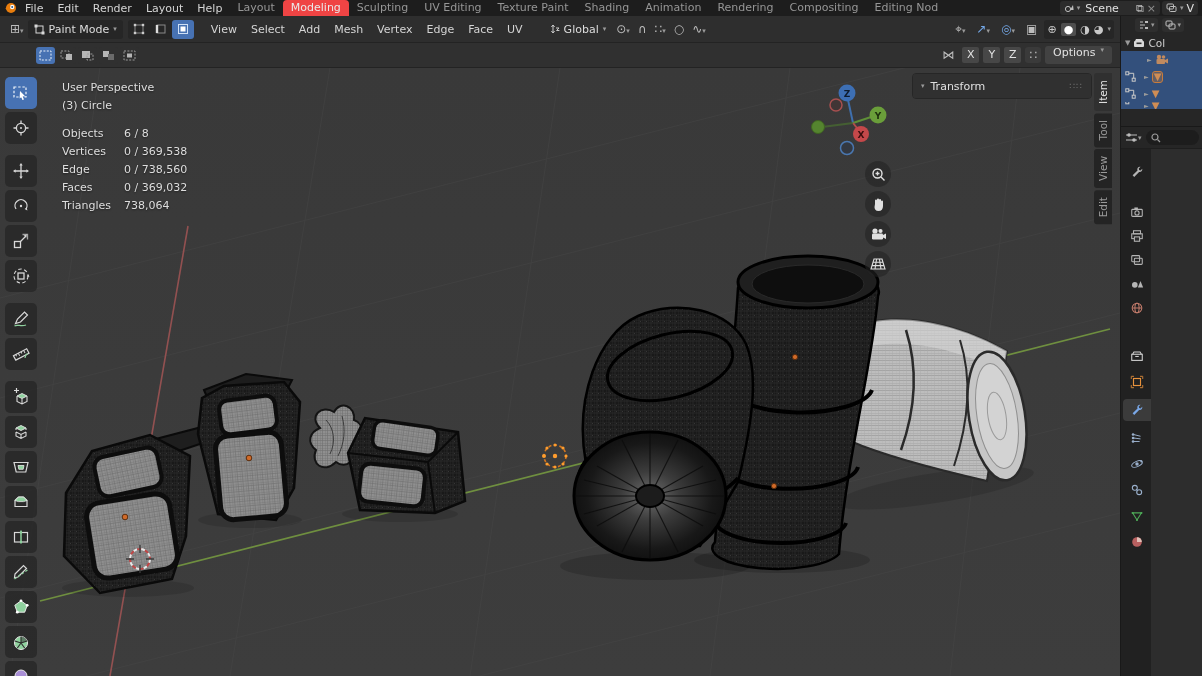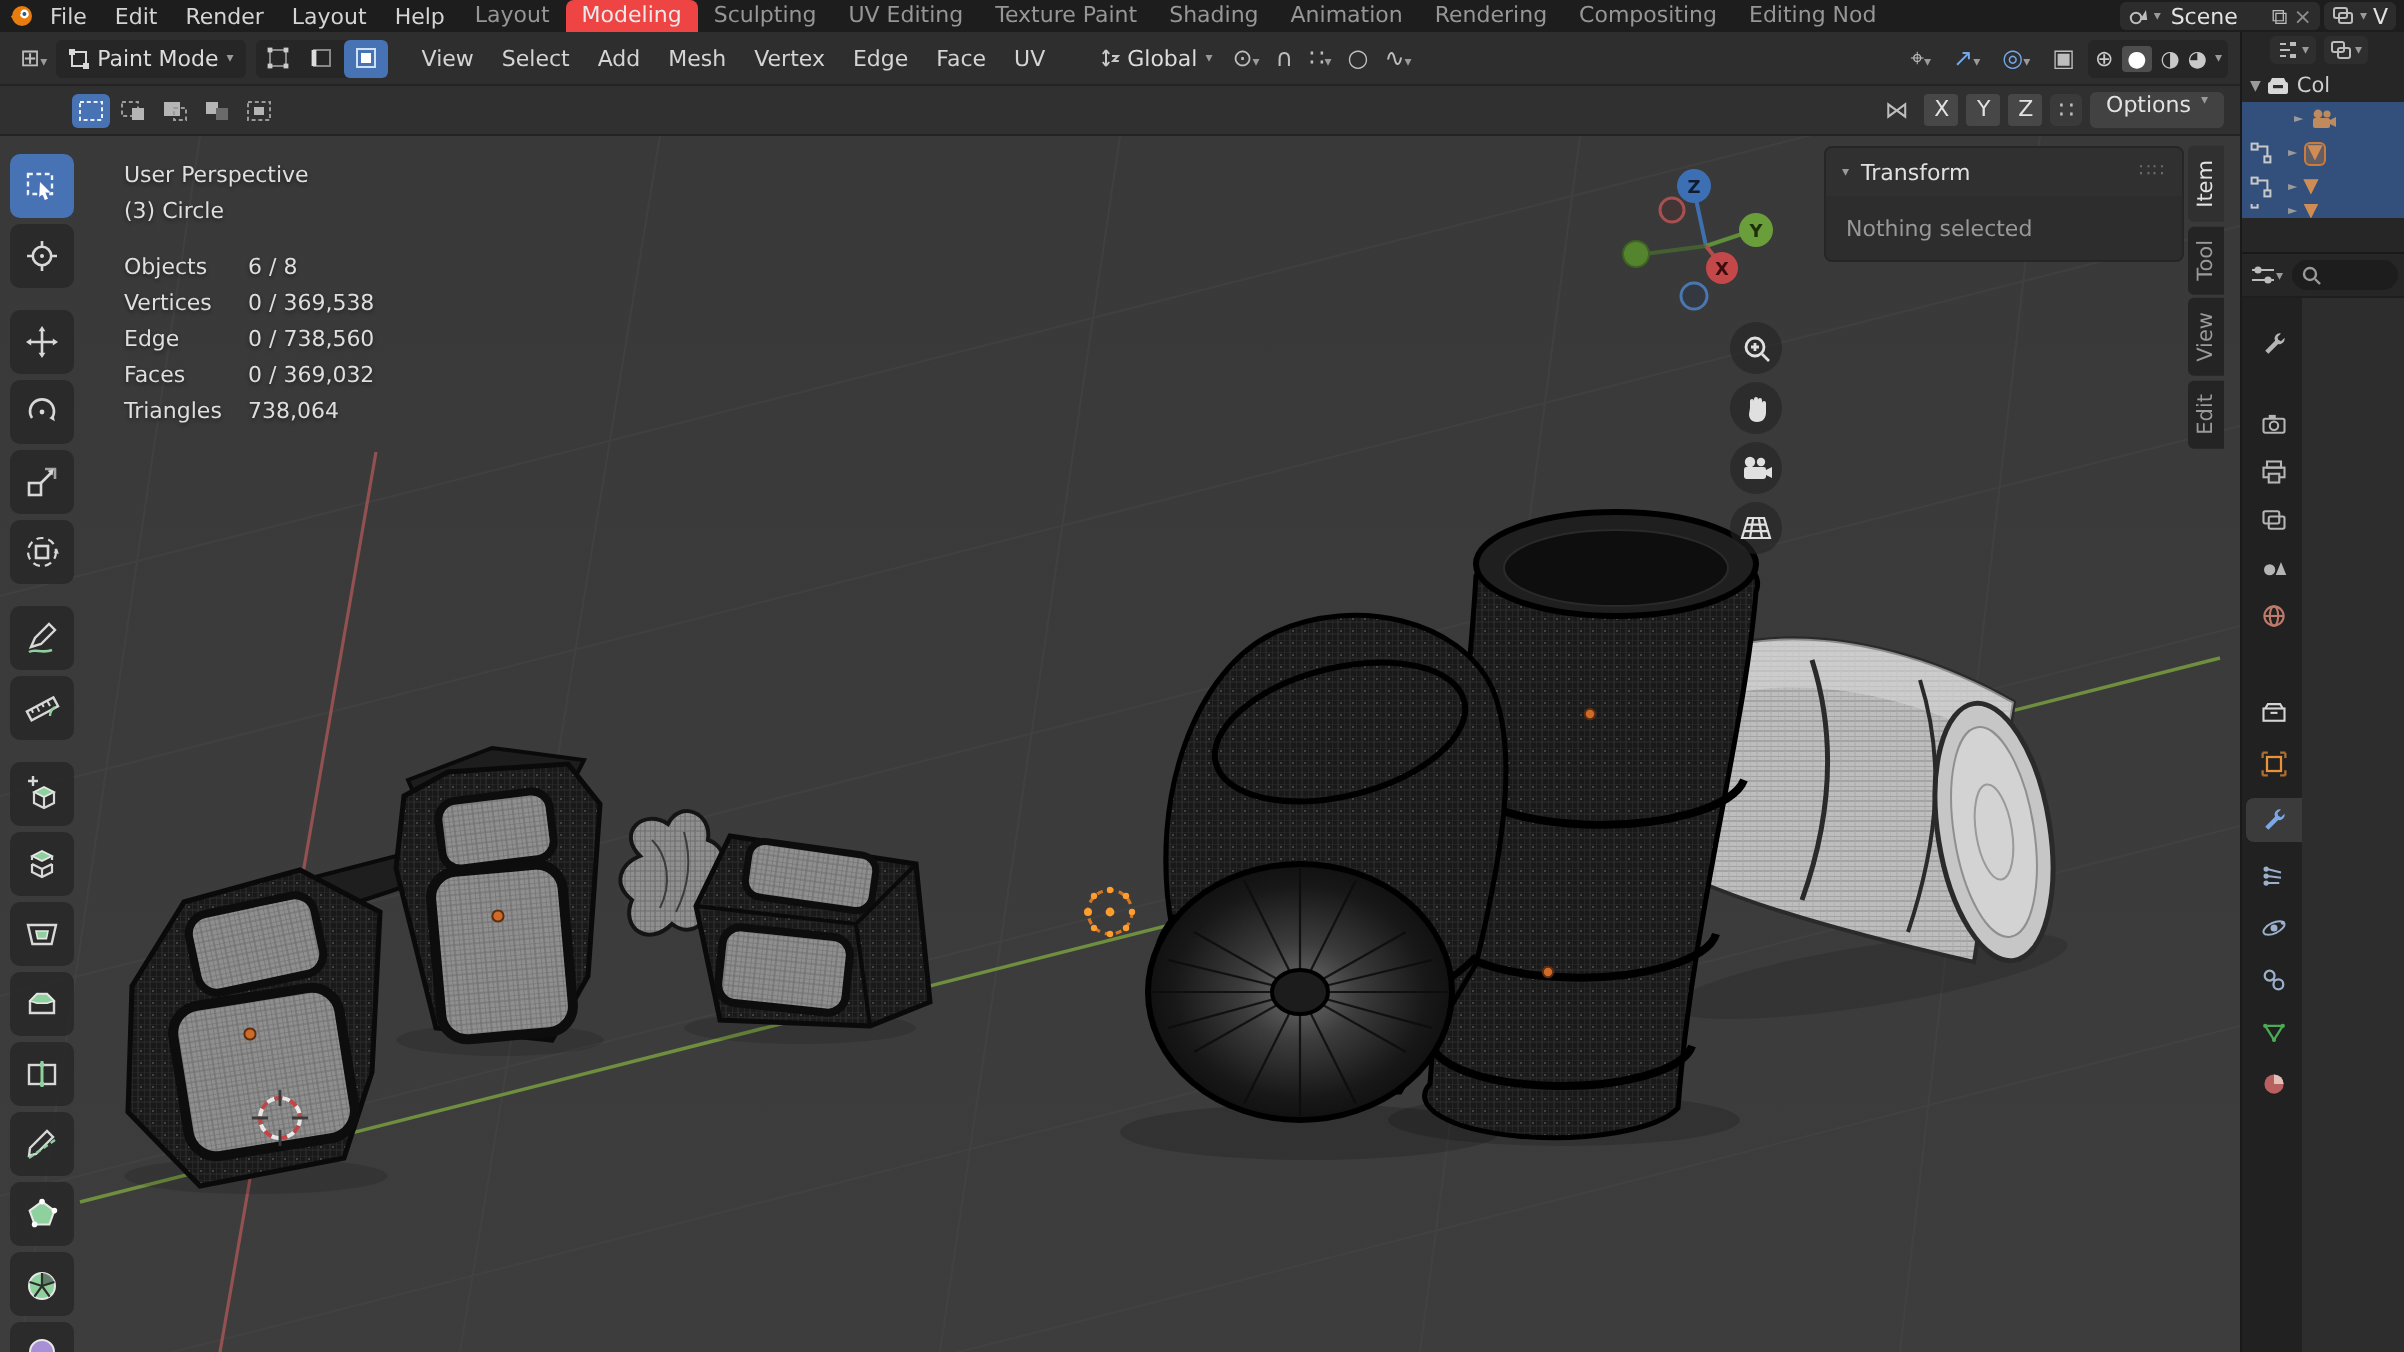--- a/index.html
+++ b/index.html
@@ -590,23 +590,20 @@
         <path d="M4 2 H12 L15 12 H1 Z M6.6 2 L5 12 M9.4 2 L11 12 M2.9 5.3 H13.1 M2 8.6 H14"></path>
       </svg>
     </div>
 
   <div class="npanel">
     <div class="np-head">
       <span class="car">▾</span>
       <span>Transform</span>
       <span class="np-drag">∷∷</span>
     </div>
-    <div class="np-body">
-      <span>Nothing selected</span>
-    </div>
   </div>
   <div class="vtabs">
     <span class="vtab active">Item</span>
     <span class="vtab">Tool</span>
     <span class="vtab">View</span>
     <span class="vtab">Edit</span>
   </div>
 </div>
 
 <div class="rail">

